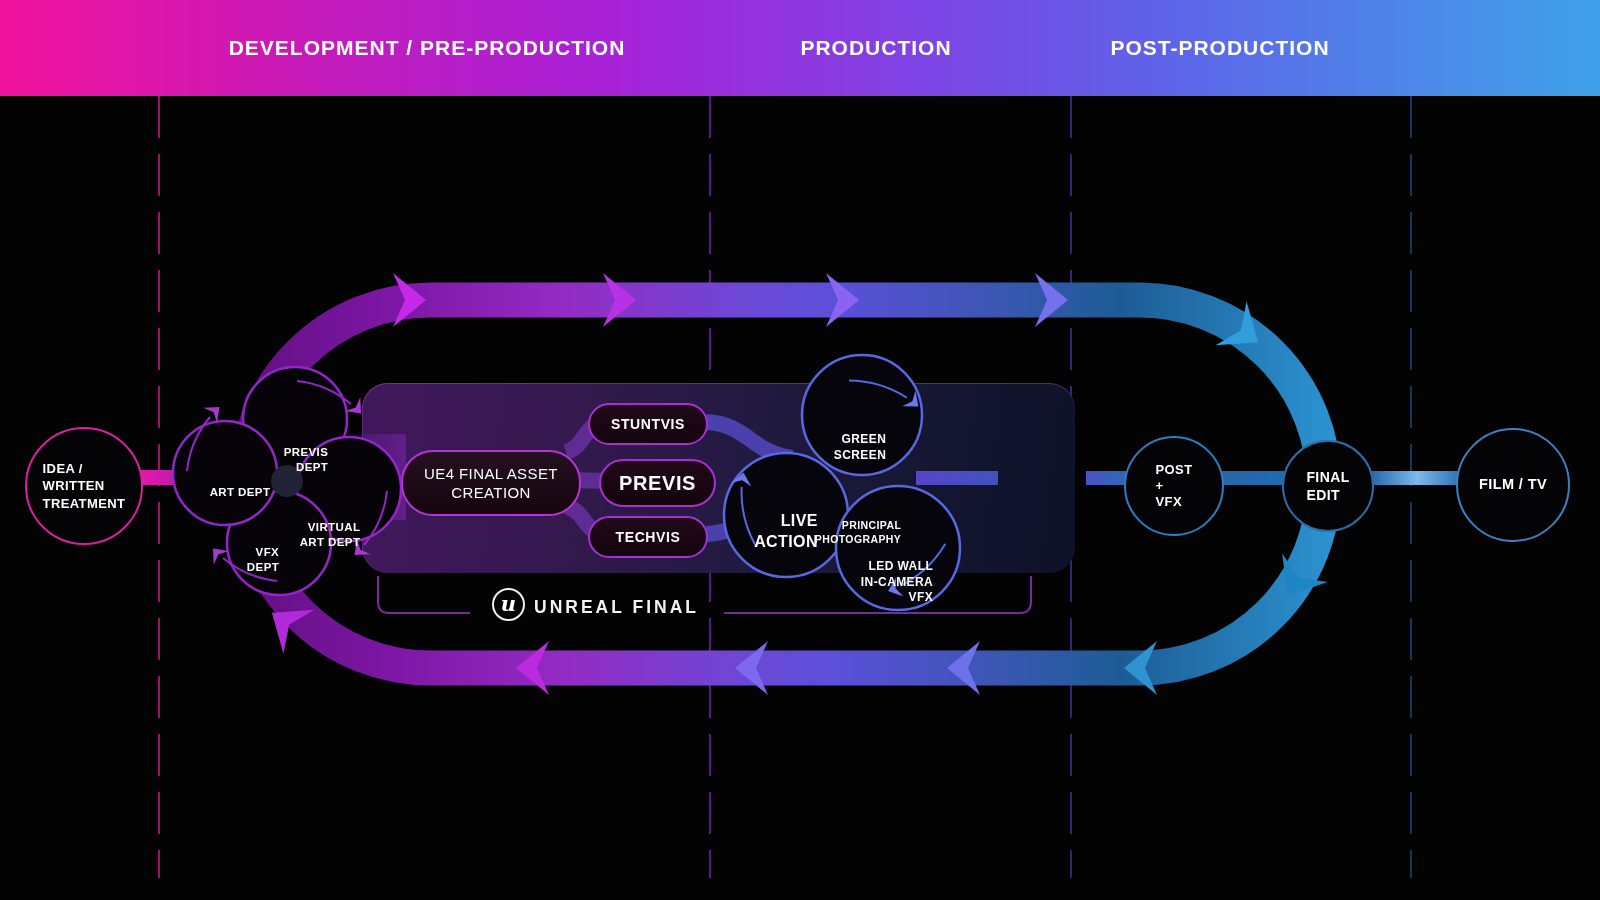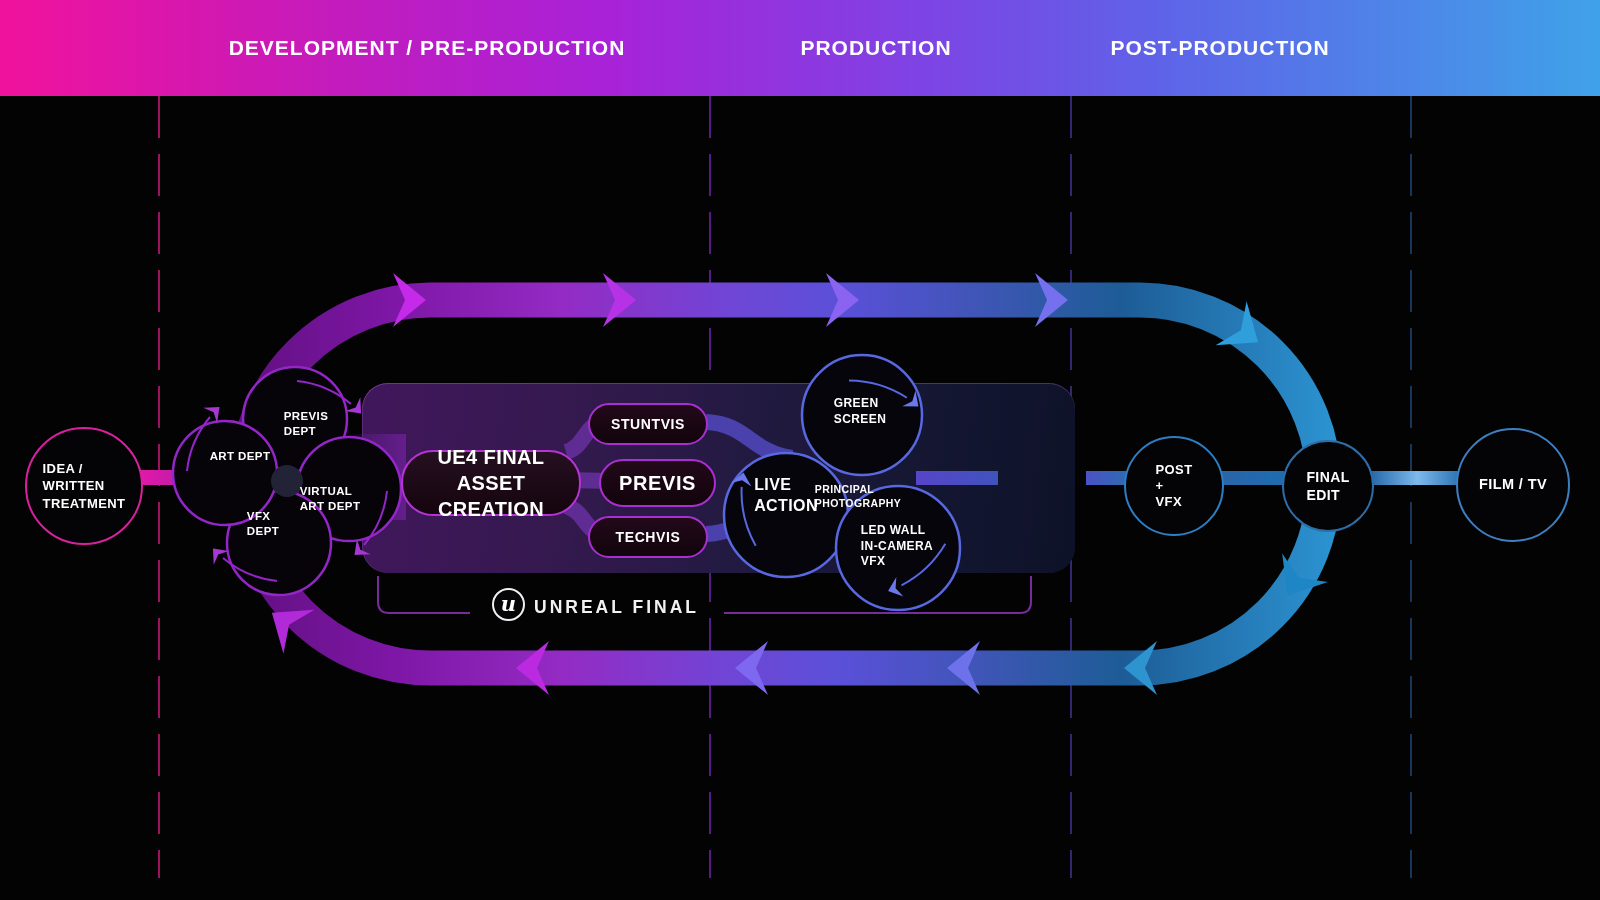--- a/index.html
+++ b/index.html
@@ -43,26 +43,26 @@
   
   .pill{
     position:absolute;border-radius:28px;background:linear-gradient(180deg,#22091a,#12040c);
     border:2px solid #a92fd0;display:flex;align-items:center;justify-content:center;
     color:#fff;font-weight:700;letter-spacing:.6px;text-align:right;
   }
   #ue4box{
     position:absolute;left:401px;top:450px;width:176px;height:62px;border-radius:32px;
     background:linear-gradient(180deg,#251020,#15040e);border:2px solid #b633d6;
     display:flex;align-items:center;justify-content:center;text-align:center;
-    color:#fff;font-weight:700;font-size:20px;line-height:1.3;letter-spacing:.4px;
+    color:#fff;font-weight:400;font-size:15px;line-height:1.3;letter-spacing:.4px;
   }
   
   .blab{
-    position:absolute;transform:translate(-50%,-50%);text-align:left;
-    color:#fff;font-weight:700;line-height:1.3;letter-spacing:.4px;white-space:pre-line;
+    position:absolute;transform:translate(-50%,-50%);text-align:right;
+    color:#fff;font-weight:700;line-height:1.3;letter-spacing:.4px;white-space:pre-line;margin-top:36px;
   }
   
   #brandlogo{
     position:absolute;left:492px;top:588px;width:33px;height:33px;border-radius:50%;
     border:2px solid #f0f0f0;display:flex;align-items:center;justify-content:center;
     color:#fff;font-family:"DejaVu Serif",serif;font-style:italic;font-weight:700;font-size:21px;
     background:#050507;line-height:1;padding-bottom:2px;box-sizing:border-box;
   }
   #brandname{
     position:absolute;left:534px;top:597px;color:#f2f2f2;font-weight:700;

